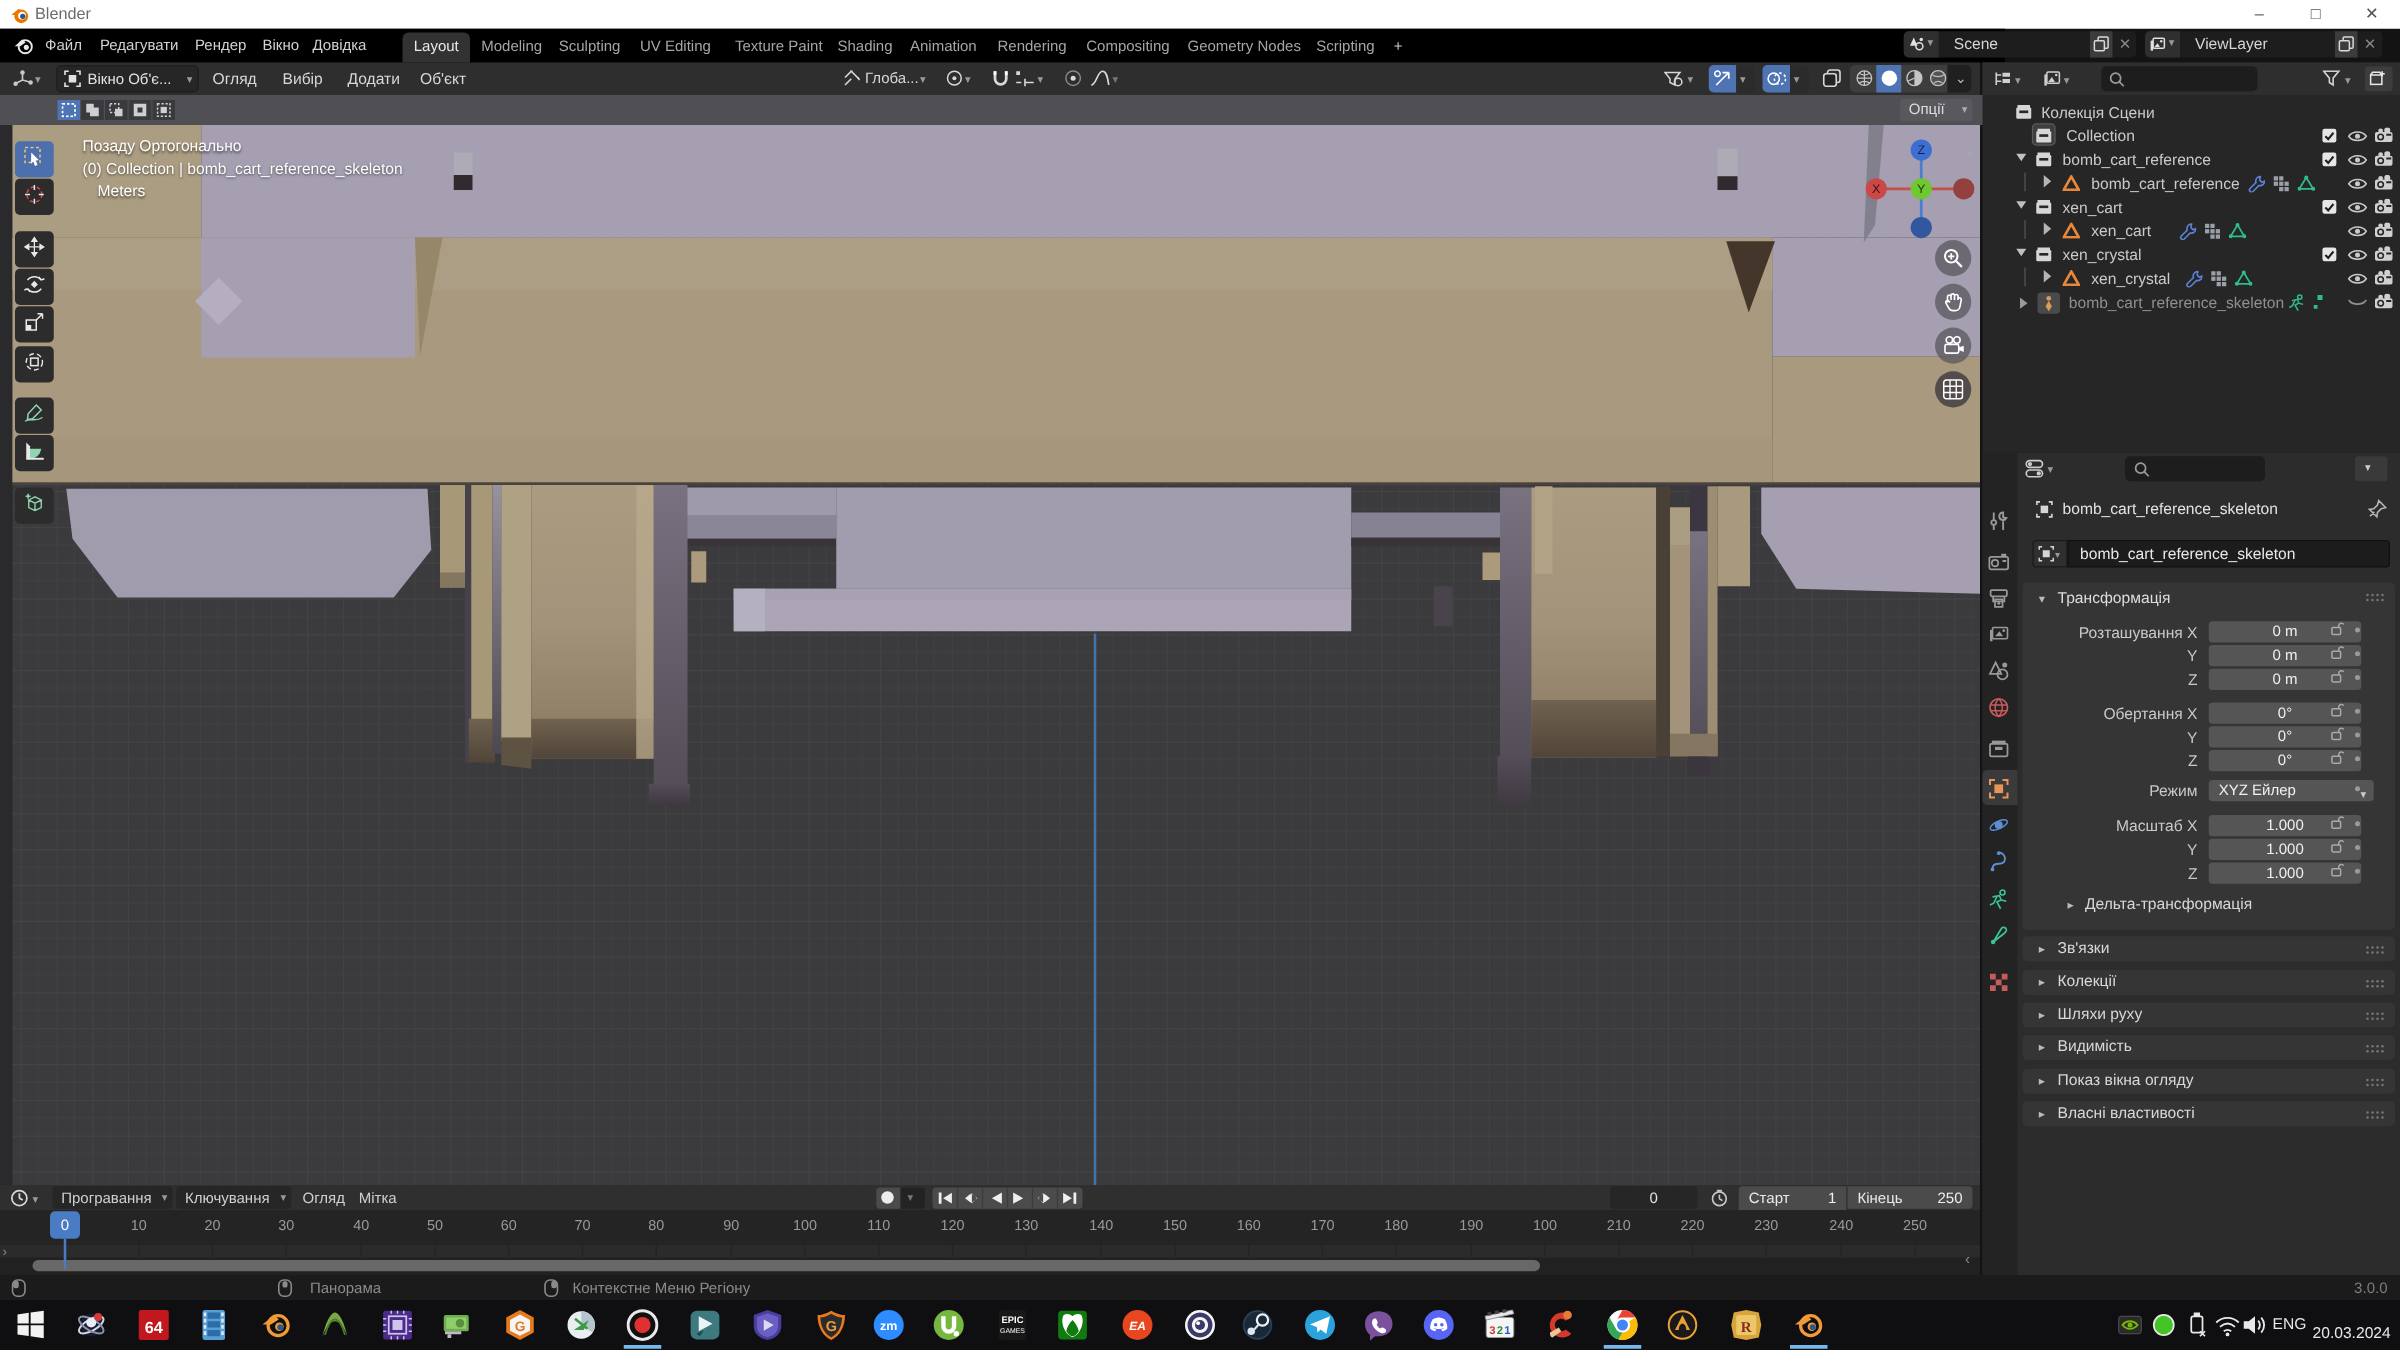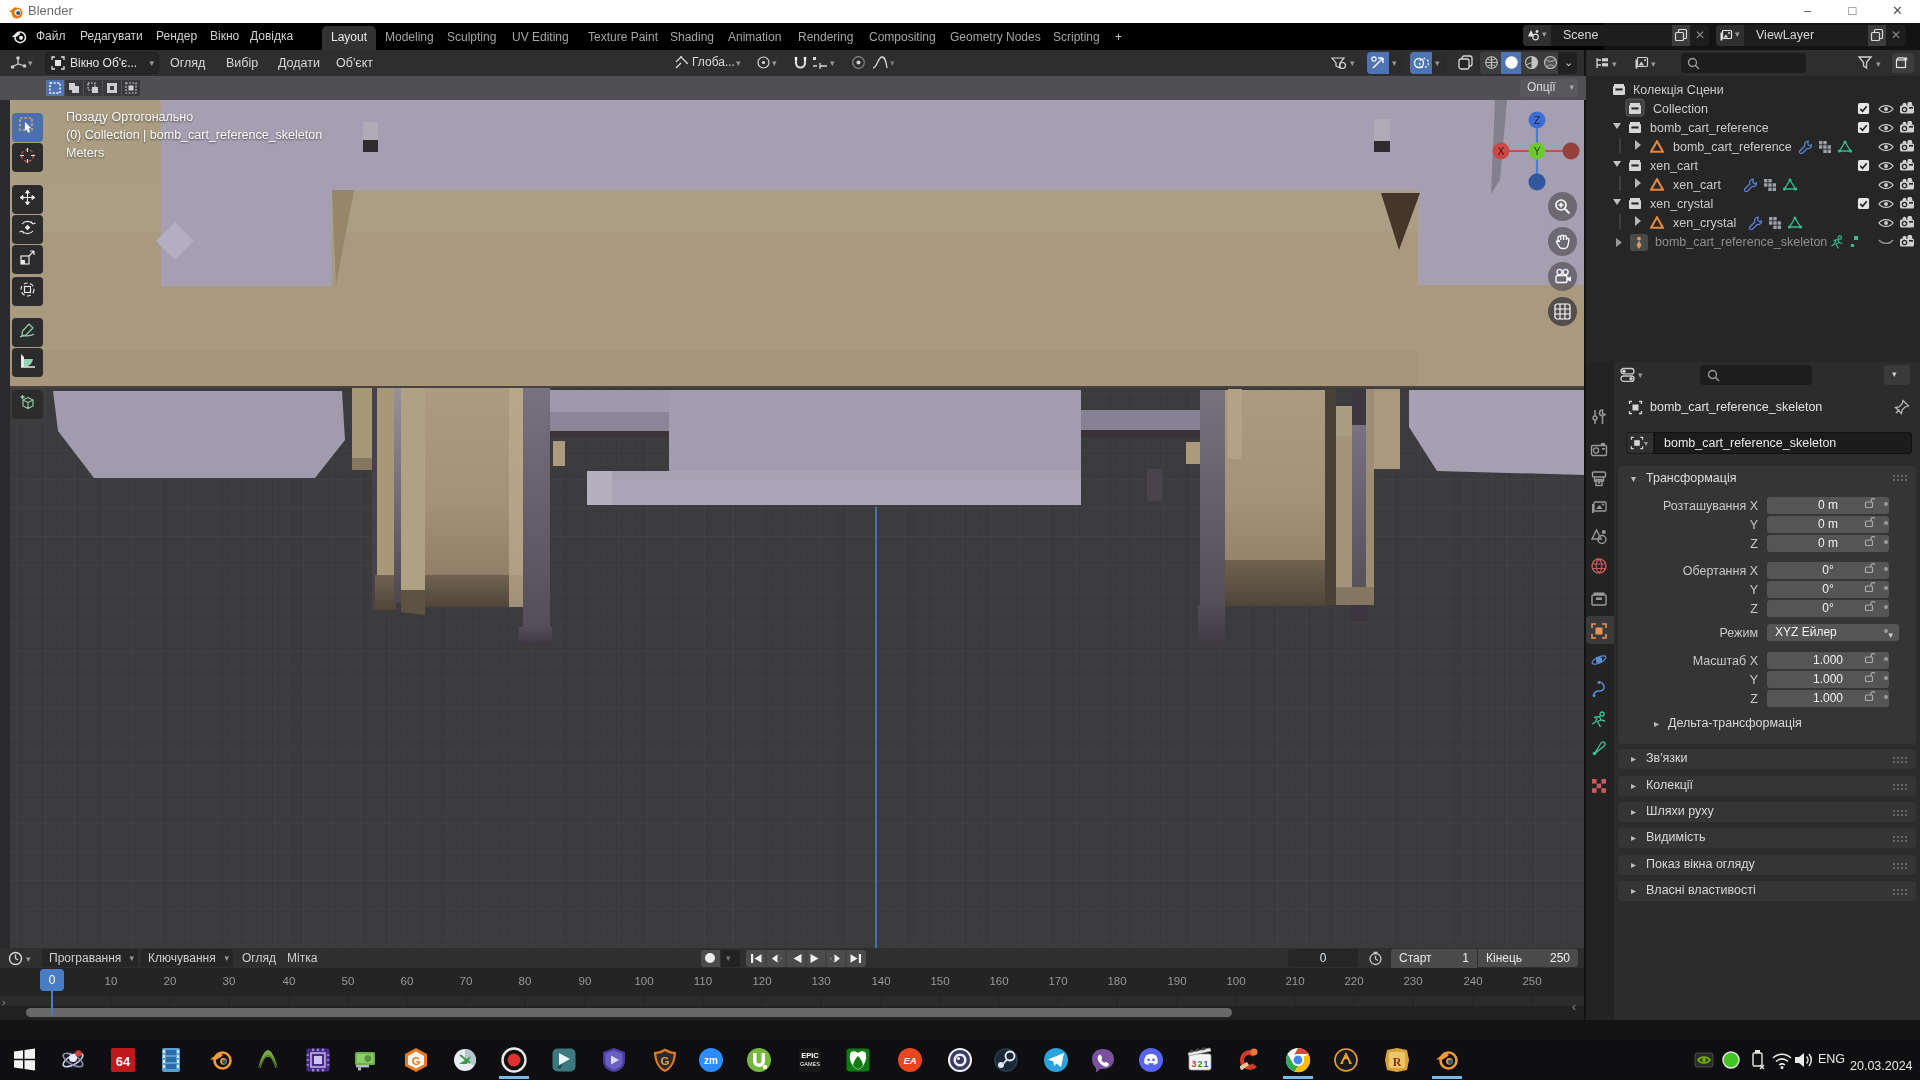--- a/index.html
+++ b/index.html
@@ -361,21 +361,21 @@
       <rect x="1374" y="19" width="16" height="22" fill="#aeabb6"></rect>
       <rect x="1374" y="41" width="16" height="11" fill="#2f2b2f"></rect>
       <polygon points="1495,0 1507,0 1500,80 1491,94" fill="#83808e"></polygon>
       <polygon points="175,122 194,141 175,160 156,141" fill="#b4aec0"></polygon>
 
       <rect x="875" y="407" width="2" height="441" fill="#4273b1"></rect>
     </svg>
 
     <div class="hudtext" style="top:10px;">Позаду Ортогонально</div>
     <div class="hudtext" style="top:28px;">(0) Collection | bomb_cart_reference_skeleton</div>
-    <div class="hudtext" style="top:46px;">Meters</div>
+    <div class="hudtext" style="top:46px;margin-left:12px;">Meters</div>
 
     <div class="toolbtn act" style="top:13px;">
         <svg style="margin:4px auto" width="17" height="17" viewBox="0 0 17 17">
           <rect x="1" y="1" width="12" height="12" fill="none" stroke="#f5c26b" stroke-width="1.2" stroke-dasharray="2.4 2"></rect>
           <path d="M6 5 L12 11 L9.5 11.5 L11 15 L9 15.8 L7.6 12.2 L5.8 14 Z" fill="#fff"></path>
         </svg>
       </div>
     <div class="toolbtn" style="top:43px;">
         <svg style="margin:4px auto" width="17" height="17" viewBox="0 0 17 17">
           <circle cx="8.5" cy="8.5" r="6" fill="none" stroke="#d94a4a" stroke-width="1.2" stroke-dasharray="3 2"></circle>
@@ -1025,20 +1025,37 @@
             <circle cx="14" cy="2" r="1"></circle>
             <circle cx="2" cy="6" r="1"></circle>
             <circle cx="6" cy="6" r="1"></circle>
             <circle cx="10" cy="6" r="1"></circle>
             <circle cx="14" cy="6" r="1"></circle>
           </g>
         </svg>
       </div>
   </div>
 
+  <div class="abs" id="statusbar">
+    <svg class="abs" style="left:9px;top:3px" width="12" height="15" viewBox="0 0 12 15">
+        <rect x="1" y="1" width="10" height="13" rx="4" fill="none" stroke="#8a8a8a" stroke-width="1.3"></rect>
+        <rect x="1.5" y="1.5" width="4.5" height="6" rx="2" fill="#8a8a8a"></rect>
+      </svg>
+      <svg class="abs" style="left:222px;top:3px" width="12" height="15" viewBox="0 0 12 15">
+        <rect x="1" y="1" width="10" height="13" rx="4" fill="none" stroke="#8a8a8a" stroke-width="1.3"></rect>
+        <rect x="4" y="2" width="4" height="5" rx="1.5" fill="#8a8a8a"></rect>
+      </svg>
+    <span class="abs" style="left:248px;top:3px;">Панорама</span>
+    <svg class="abs" style="left:435px;top:3px" width="12" height="15" viewBox="0 0 12 15">
+        <rect x="1" y="1" width="10" height="13" rx="4" fill="none" stroke="#8a8a8a" stroke-width="1.3"></rect>
+        <rect x="6" y="1.5" width="4.5" height="6" rx="2" fill="#8a8a8a"></rect>
+      </svg>
+    <span class="abs" style="left:458px;top:3px;">Контекстне Меню Регіону</span>
+    <span class="abs" style="right:10px;top:3px;color:#7d7d7d;">3.0.0</span>
+  </div>
 
   <div class="abs" id="taskbar">
     <svg class="abs" style="left:13px;top:8px" width="23" height="23" viewBox="0 0 23 23">
         <g fill="#f2f2f2">
           <path d="M1 3.5 L10 2.2 V10.8 H1 Z"></path>
           <path d="M11.5 2 L22 0.5 V10.8 H11.5 Z"></path>
           <path d="M1 12.2 H10 V20.8 L1 19.5 Z"></path>
           <path d="M11.5 12.2 H22 V22.5 L11.5 21 Z"></path>
         </g>
       </svg>

